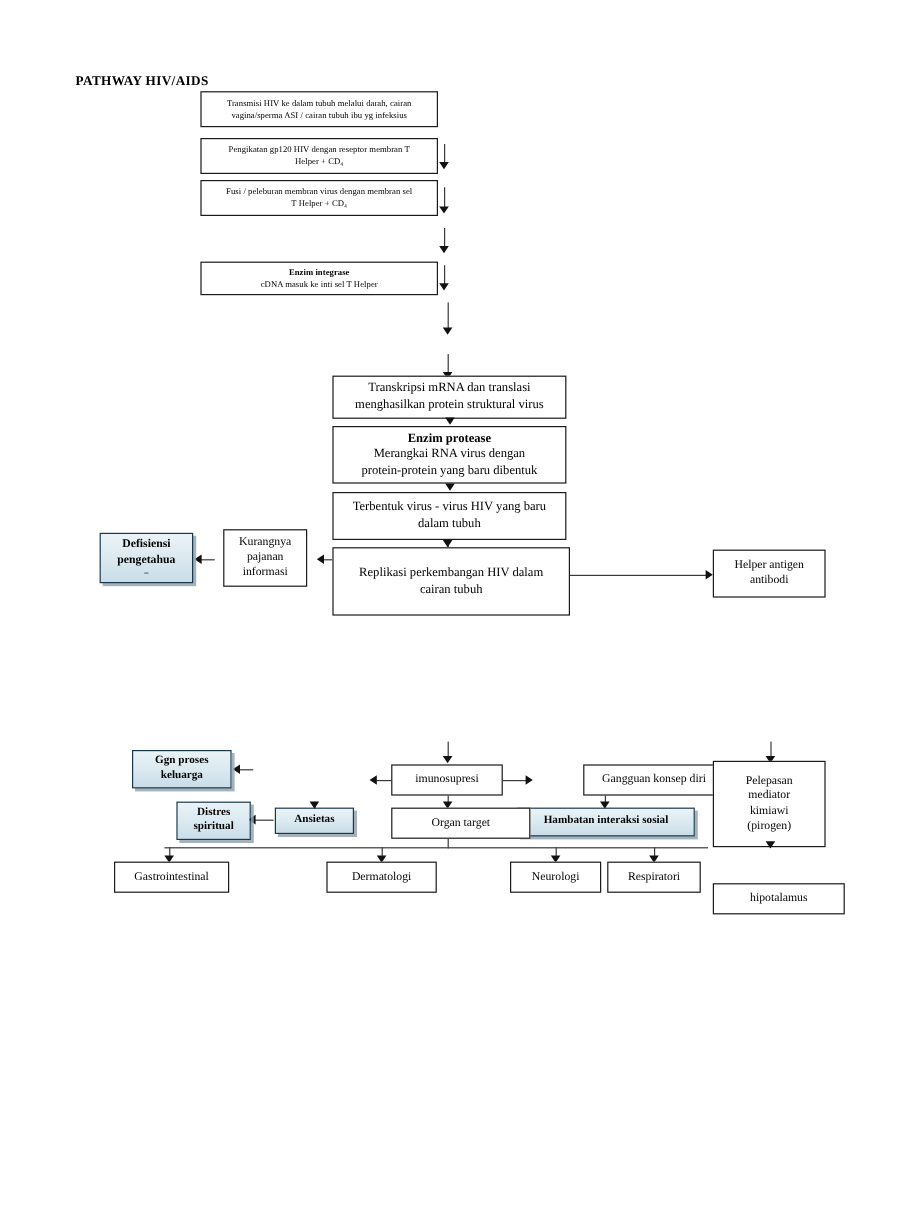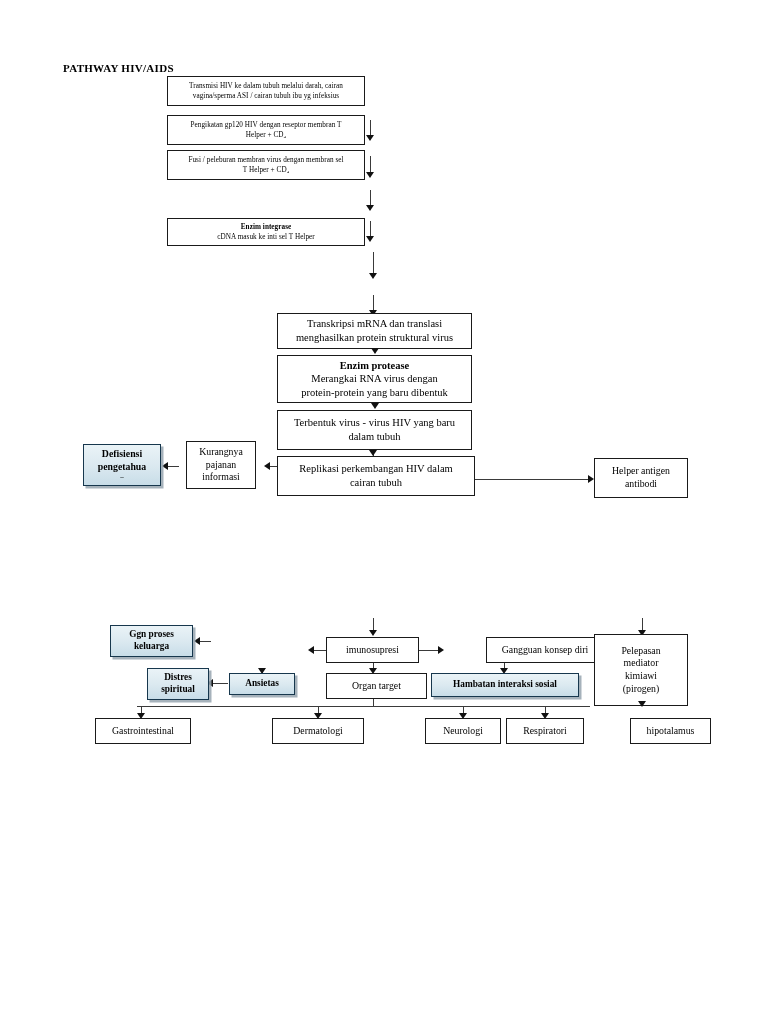--- a/index.html
+++ b/index.html
@@ -178,21 +178,21 @@
   <div class="box med" style="left:277px; top:410px; width:195px; height:40px;">
     <span class="inner">
       <span class="ln">Terbentuk virus - virus HIV yang baru</span>
       <span class="ln">dalam tubuh</span>
     </span>
   </div>
 
   <div class="vline" style="left:373px; top:450px; height:6px;"></div>
   <div class="arrow-down" style="left:369px; top:450px;"></div>
 
-  <div class="box med" style="left:277px; top:456px; width:198px; height:40px;">
+  <div class="box med" style="left:277px; top:456px; width:198px; height:57px;">
     <span class="inner">
       <span class="ln">Replikasi perkembangan HIV dalam</span>
       <span class="ln">cairan tubuh</span>
     </span>
   </div>
 
   <div class="hline" style="left:270px; top:466px; width:7px;"></div>
   <div class="arrow-left" style="left:264px; top:462px;"></div>
 
   <div class="box sm" style="left:186px; top:441px; width:70px; height:48px;">
@@ -283,21 +283,21 @@
 
   <div class="bluebox sm" style="left:431px; top:673px; width:148px; height:24px; font-size:9.3px;">
     <span class="inner">
       <span class="ln">Hambatan interaksi sosial</span>
     </span>
   </div>
 
   <div class="vline" style="left:373px; top:663px; height:9px;"></div>
   <div class="arrow-down" style="left:369px; top:668px;"></div>
 
-  <div class="box sm" style="left:326px; top:673px; width:101px; height:26px;">
+  <div class="box sm" style="left:326px; top:673px; width:116px; height:26px;">
     <span class="inner">
       <span class="ln">Organ target</span>
     </span>
   </div>
 
   <div class="vline" style="left:373px; top:699px; height:8px;"></div>
   <div class="hline" style="left:137px; top:706px; width:453px;"></div>
 
   <div class="vline" style="left:141px; top:706px; height:9px;"></div>
   <div class="arrow-down" style="left:137px; top:713px;"></div>
@@ -339,19 +339,19 @@
     <span class="inner">
       <span class="ln">Pelepasan</span>
       <span class="ln">mediator</span>
       <span class="ln">kimiawi</span>
       <span class="ln">(pirogen)</span>
     </span>
   </div>
 
   <div class="arrow-down" style="left:638px; top:701px;"></div>
 
-  <div class="box sm" style="left:594px; top:718px; width:81px; height:26px;margin-left:36px;">
+  <div class="box sm" style="left:594px; top:736px; width:110px; height:26px;">
     <span class="inner">
       <span class="ln">hipotalamus</span>
     </span>
   </div>
 
 </div>
 
 </body></html>

